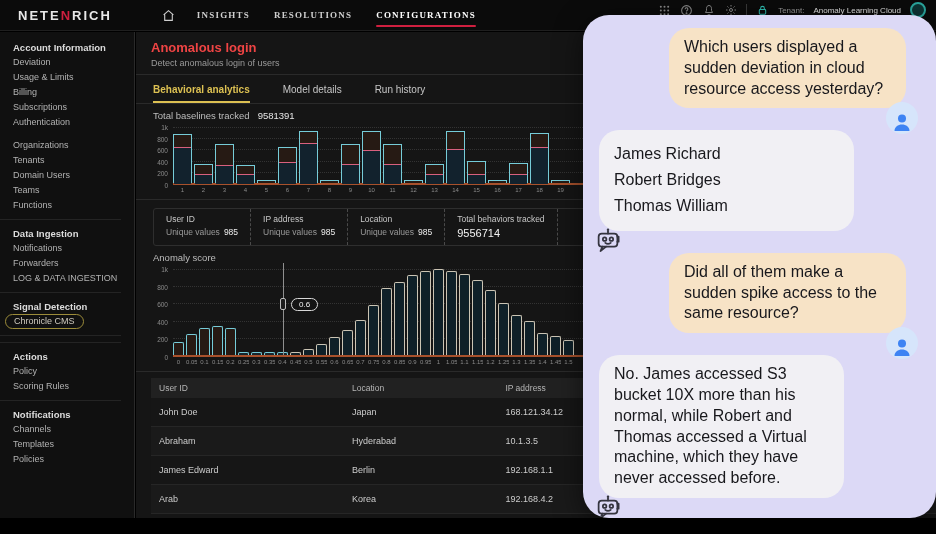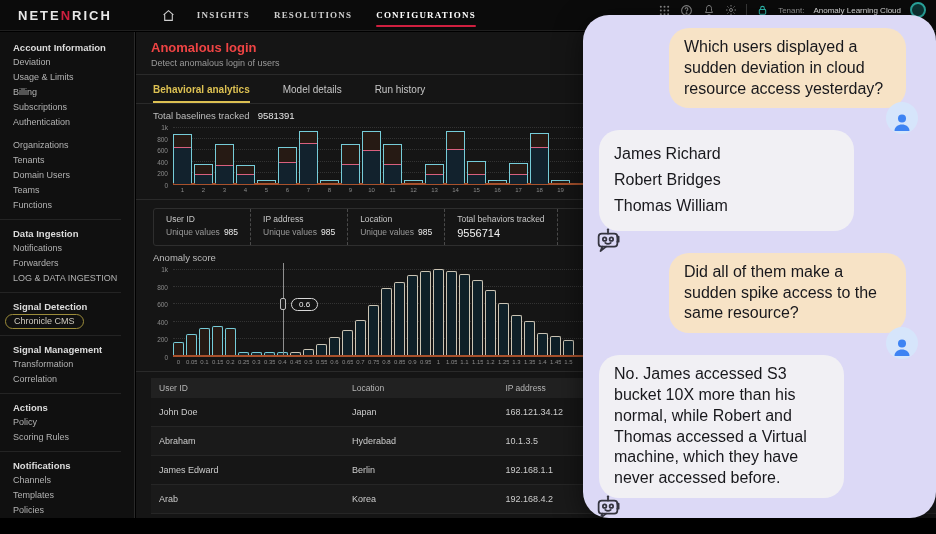--- a/index.html
+++ b/index.html
@@ -188,25 +188,20 @@
         <div class="sb-item">Notifications</div>
         <div class="sb-item">Forwarders</div>
         <div class="sb-item">LOG &amp; DATA INGESTION</div>
       </div>
       <div class="sb-divider"></div>
       <div class="sb-group">
         <div class="sb-header">Signal Detection</div>
         <div class="sb-item"><span class="pill">Chronicle CMS</span></div>
       </div>
       <div class="sb-divider"></div>
-      <div class="sb-group">
-        <div class="sb-header">Signal Management</div>
-        <div class="sb-item">Transformation</div>
-        <div class="sb-item">Correlation</div>
-      </div>
       <div class="sb-divider"></div>
       <div class="sb-group">
         <div class="sb-header">Actions</div>
         <div class="sb-item">Policy</div>
         <div class="sb-item">Scoring Rules</div>
       </div>
       <div class="sb-divider"></div>
       <div class="sb-group">
         <div class="sb-header">Notifications</div>
         <div class="sb-item">Channels</div>

